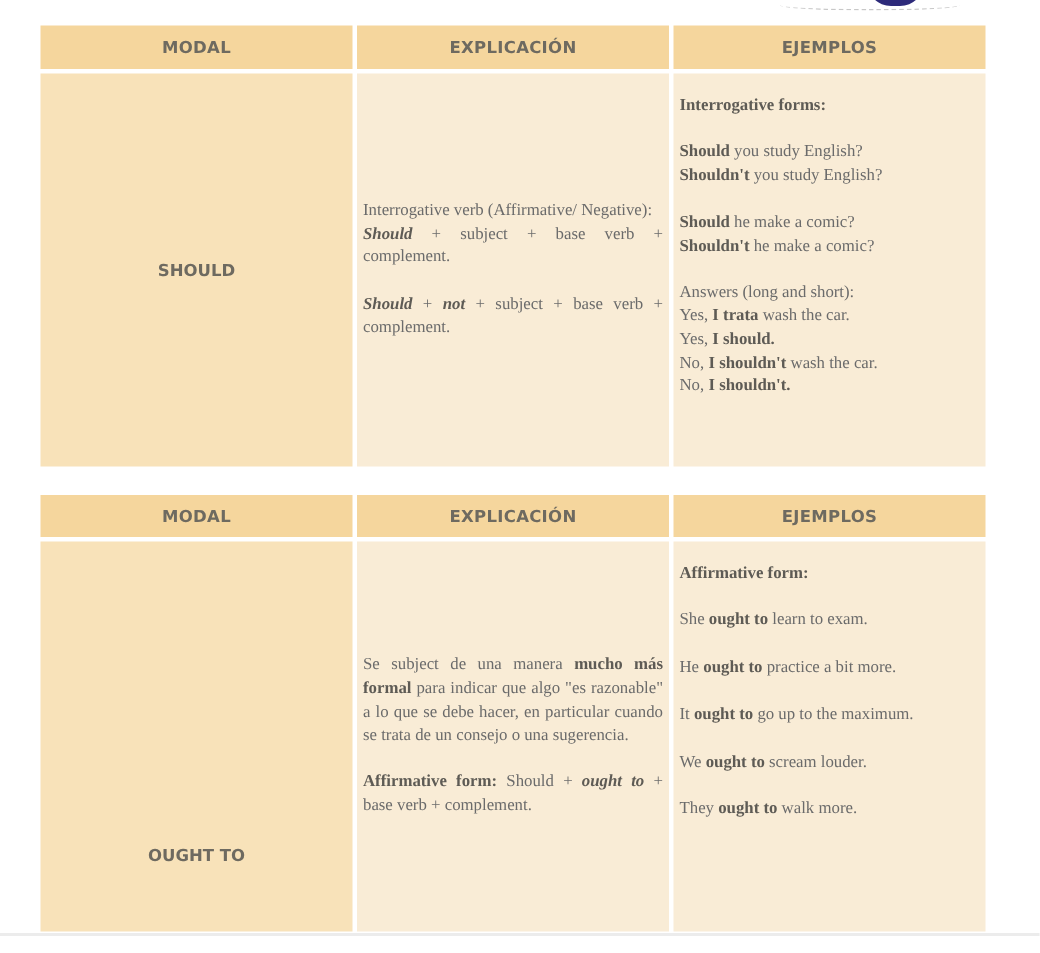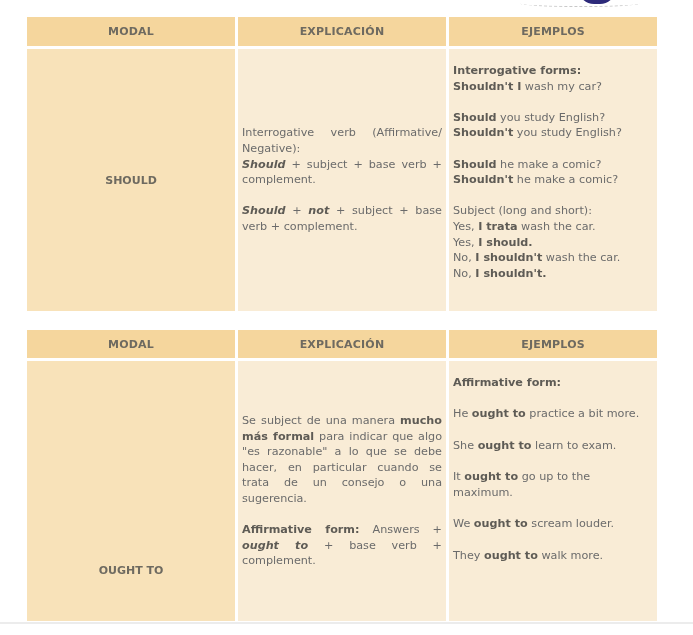--- a/index.html
+++ b/index.html
@@ -39,20 +39,21 @@
       background: #f8e2b9;
       display: flex; align-items: center; justify-content: center;
       font-size: 11px; font-weight: bold; color: #6e6a60;
     }
     .tbl2 .modal-cell { align-items: flex-end; padding-bottom: 44px; box-sizing: border-box; }
     .body-cell {
       background: #f9ecd6;
       font-size: 11.2px; line-height: 15.6px;
       padding: 0 4px; box-sizing: border-box;
       color: #6b6b6b;
+      font-family: Liberation Serif, serif;
     }
     .expl {
       display: flex; flex-direction: column; justify-content: center;
       text-align: justify;
     }
     .ex { padding-top: 14px; }
     .tbl2 .ex { padding-top: 14px; }
     .line { display: block; min-height: 15.6px; }
     .gap { display: block; height: 15.6px; }
     b, .b { font-weight: bold; color: #5e5b55; }
@@ -83,54 +84,53 @@
     <div>
       <span class="line">Interrogative verb (Affirmative/ Negative):</span>
       <span class="line"><span class="bi">Should</span><span> + subject + base verb + complement.</span></span>
       <span class="gap"></span>
       <span class="line"><span class="bi">Should</span><span> + </span><span class="bi">not</span><span> + subject + base verb + complement.</span></span>
     </div>
   </div>
 
   <div class="body-cell ex">
     <span class="line b">Interrogative forms:</span>
-    <span class="line"><b>Shouldn't I</b><span> wash my car?</span></span>
     <span class="gap"></span>
     <span class="line"><b>Should</b><span> you study English?</span></span>
     <span class="line"><b>Shouldn't</b><span> you study English?</span></span>
     <span class="gap"></span>
     <span class="line"><b>Should</b><span> he make a comic?</span></span>
     <span class="line"><b>Shouldn't</b><span> he make a comic?</span></span>
     <span class="gap"></span>
-    <span class="line">Subject (long and short):</span>
+    <span class="line">Answers (long and short):</span>
     <span class="line"><span>Yes, </span><b>I trata</b><span> wash the car.</span></span>
     <span class="line"><span>Yes, </span><b>I should.</b><span></span></span>
     <span class="line"><span>No, </span><b>I shouldn't</b><span> wash the car.</span></span>
     <span class="line"><span>No, </span><b>I shouldn't.</b><span></span></span>
   </div>
 </div>
 
 <div class="tbl tbl2">
   <div class="hcell">MODAL</div>
   <div class="hcell">EXPLICACIÓN</div>
   <div class="hcell">EJEMPLOS</div>
 
   <div class="modal-cell">OUGHT TO</div>
 
   <div class="body-cell expl">
     <div>
       <span class="line"><span>Se subject de una manera </span><b>mucho más formal</b><span> para indicar que algo "es razonable" a lo que se debe hacer, en particular cuando se trata de un consejo o una sugerencia.</span></span>
       <span class="gap"></span>
-      <span class="line"><b>Affirmative form:</b><span> Answers + </span><span class="bi">ought to</span><span> + base verb + complement.</span></span>
+      <span class="line"><b>Affirmative form:</b><span> Should + </span><span class="bi">ought to</span><span> + base verb + complement.</span></span>
     </div>
   </div>
 
   <div class="body-cell ex">
     <span class="line b">Affirmative form:</span>
+    <span class="line"><span>She </span><b>ought to</b><span> learn to exam.</span></span>
     <span class="line"><span>He </span><b>ought to</b><span> practice a bit more.</span></span>
-    <span class="line"><span>She </span><b>ought to</b><span> learn to exam.</span></span>
     <span class="line"><span>It </span><b>ought to</b><span> go up to the maximum.</span></span>
     <span class="line"><span>We </span><b>ought to</b><span> scream louder.</span></span>
     <span class="line"><span>They </span><b>ought to</b><span> walk more.</span></span>
   </div>
 </div>
 
 <div class="bottom-rule"></div>
 
 </body></html>

